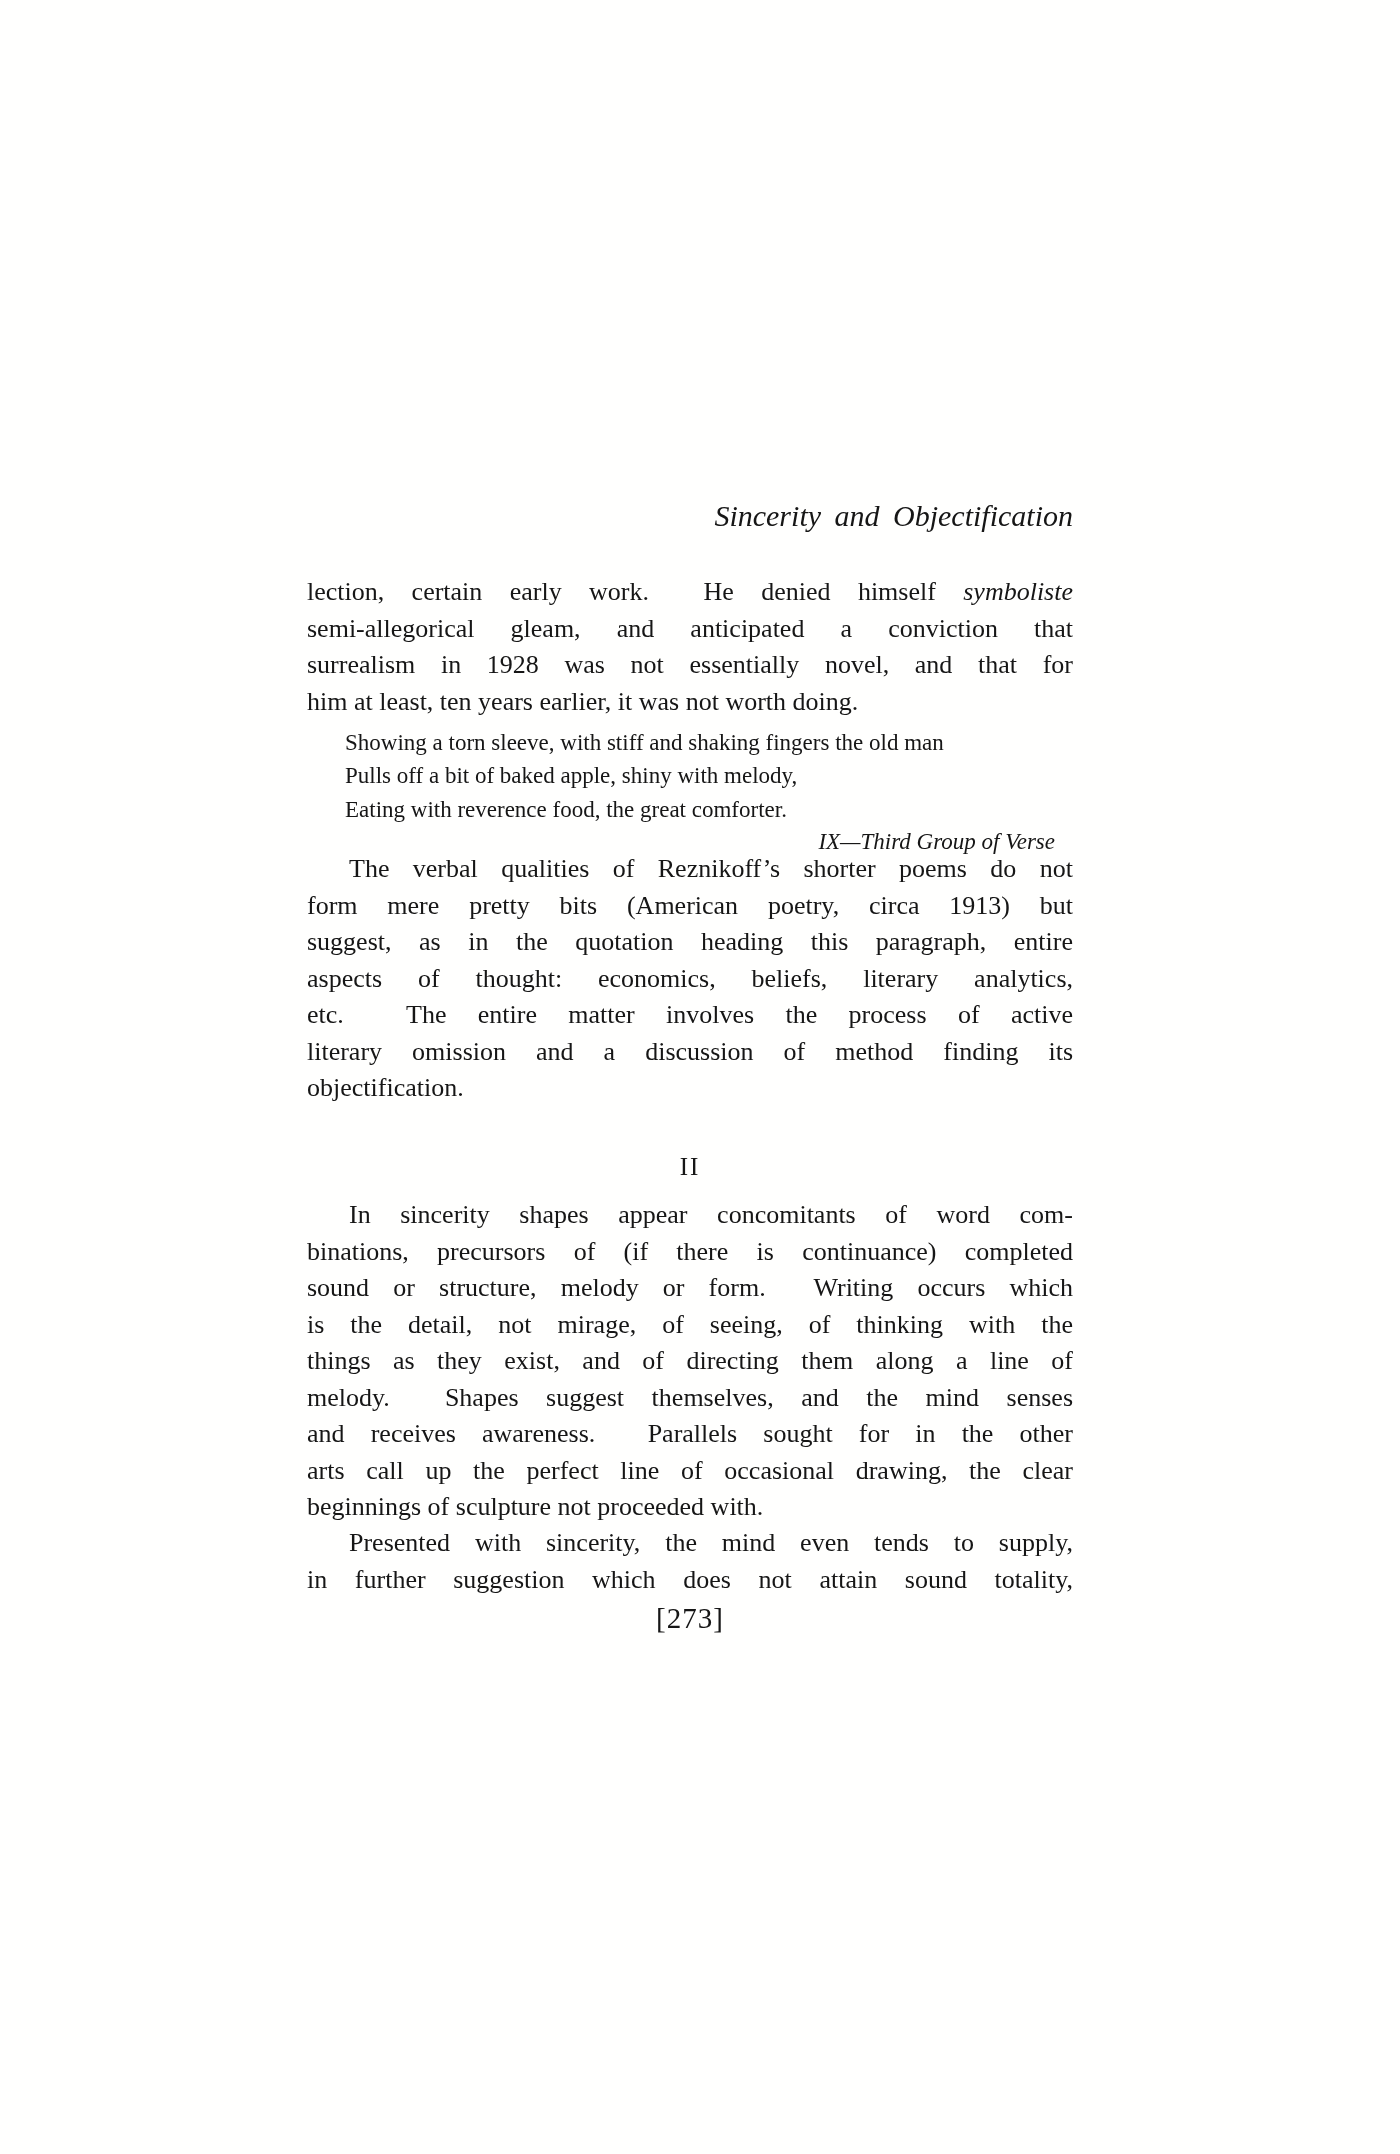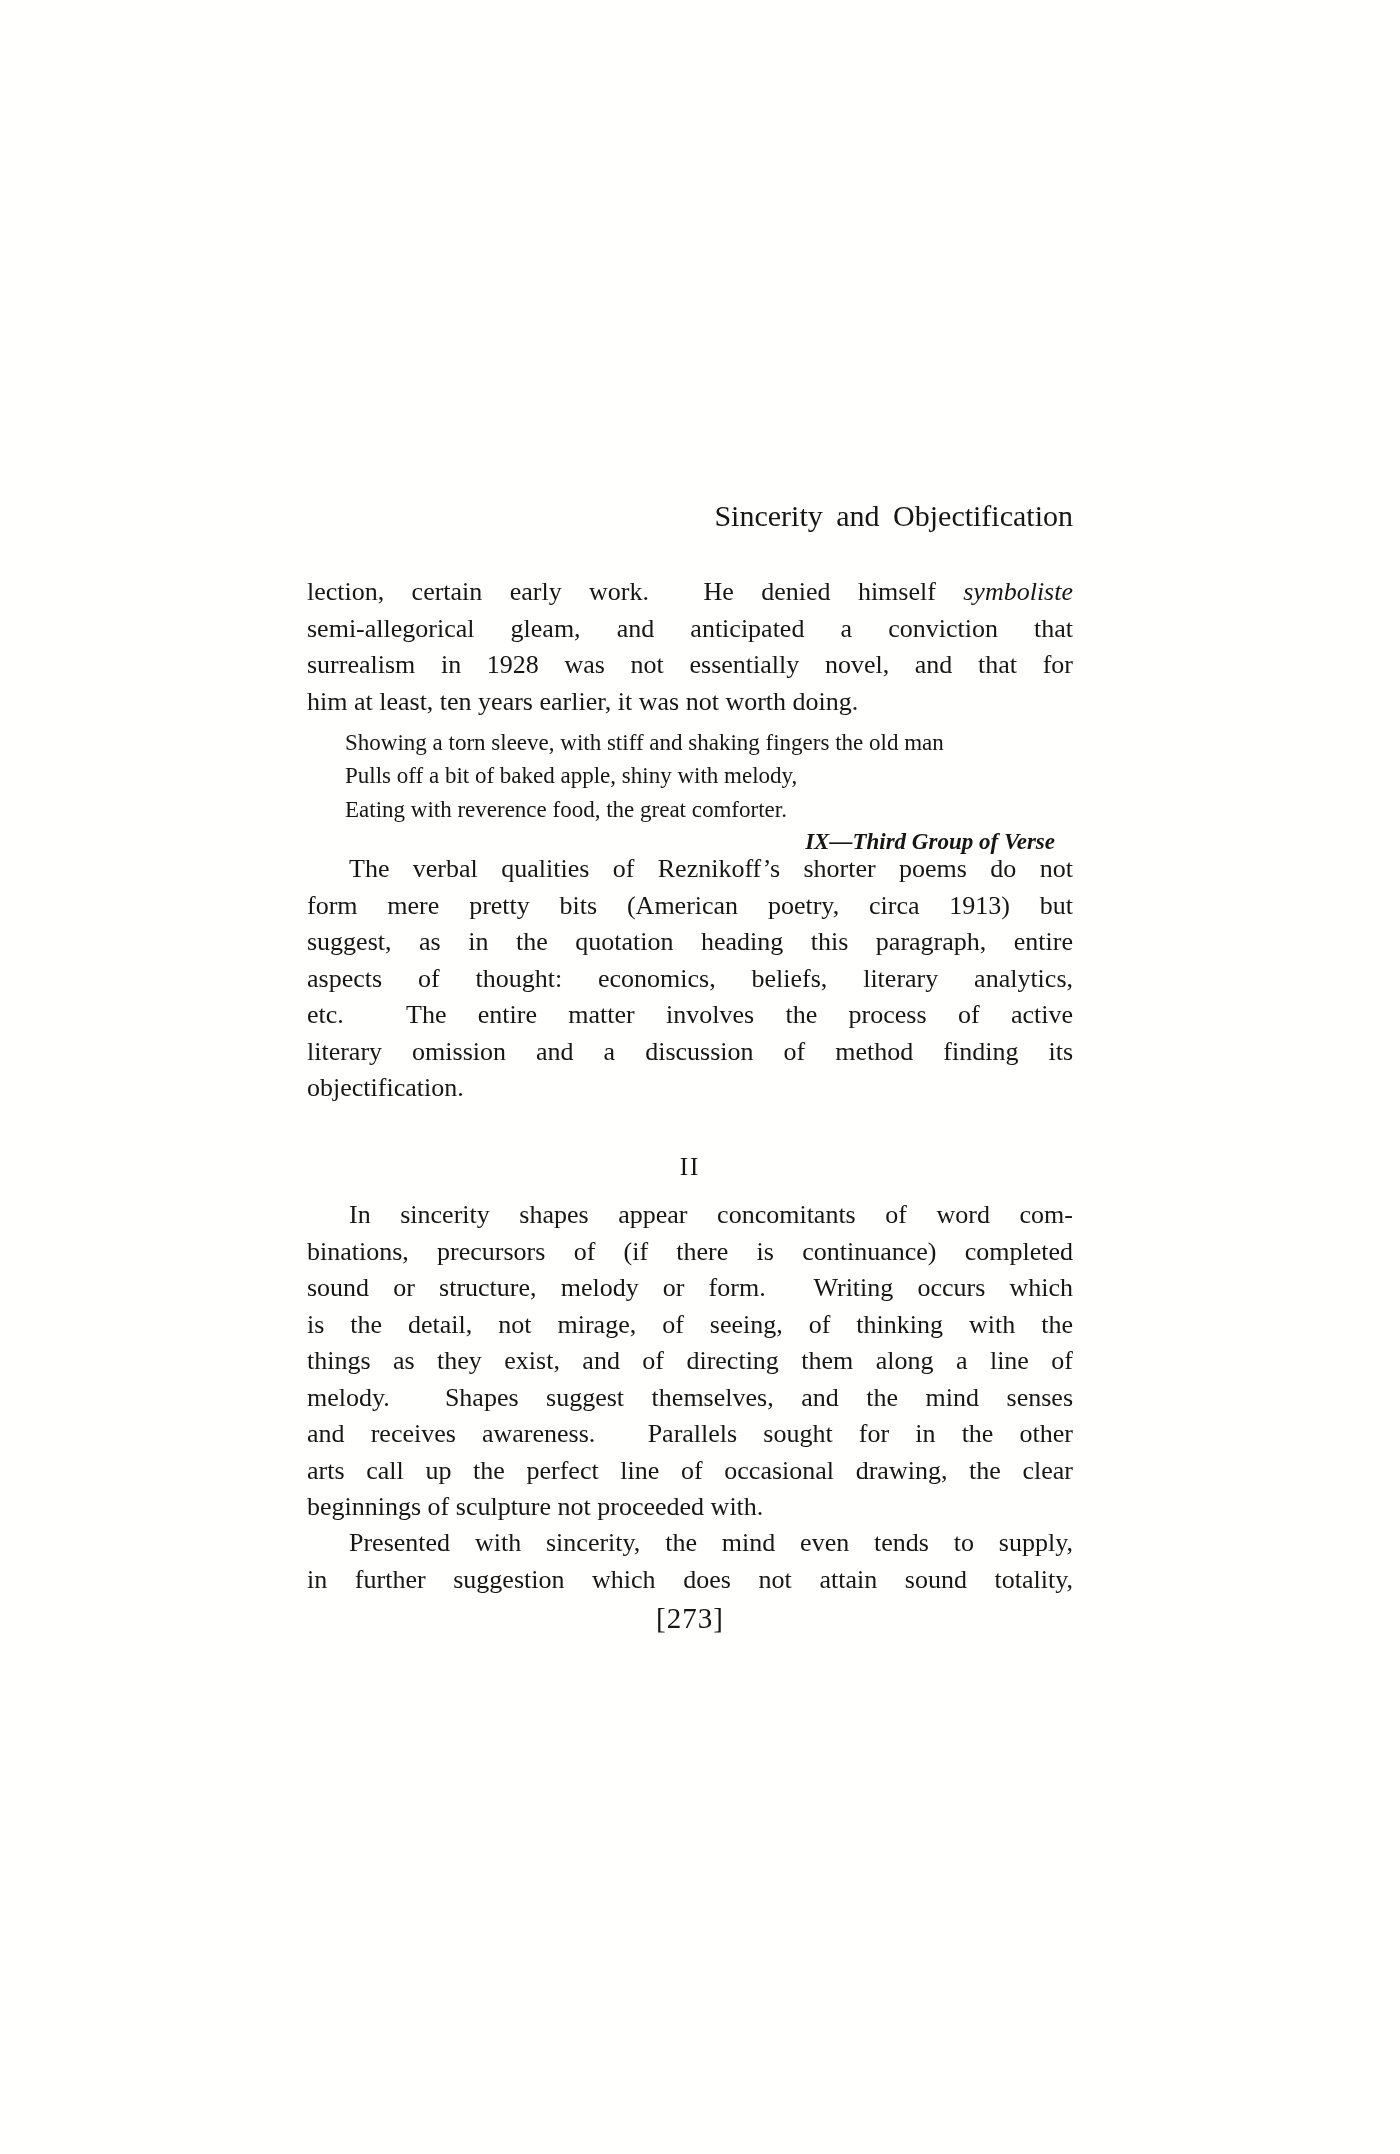--- a/index.html
+++ b/index.html
@@ -18,20 +18,21 @@
   }
   .column {
     position: absolute;
     left: 307px;
     width: 766px;
   }
   
   .running-header {
     top: 496px;
     text-align: right;
+    font-style: italic;
     font-size: 30px;
     line-height: 40px;
     word-spacing: 6px;
   }
   
   .para {
     font-size: 26px;
   }
   .para .line {
     line-height: 36.5px;
@@ -60,21 +61,20 @@
     white-space: pre-wrap;
   }
   .attribution {
     top: 826px;
     text-align: right;
     padding-right: 18px;
     width: 748px;
     font-style: italic;
     font-size: 23px;
     line-height: 32px;
-    font-weight: bold;
   }
   #para-2 { top: 851px; }
   .section-number {
     top: 1150px;
     text-align: center;
     font-size: 25px;
     line-height: 34px;
     letter-spacing: 2px;
   }
   #para-3 { top: 1197px; }

